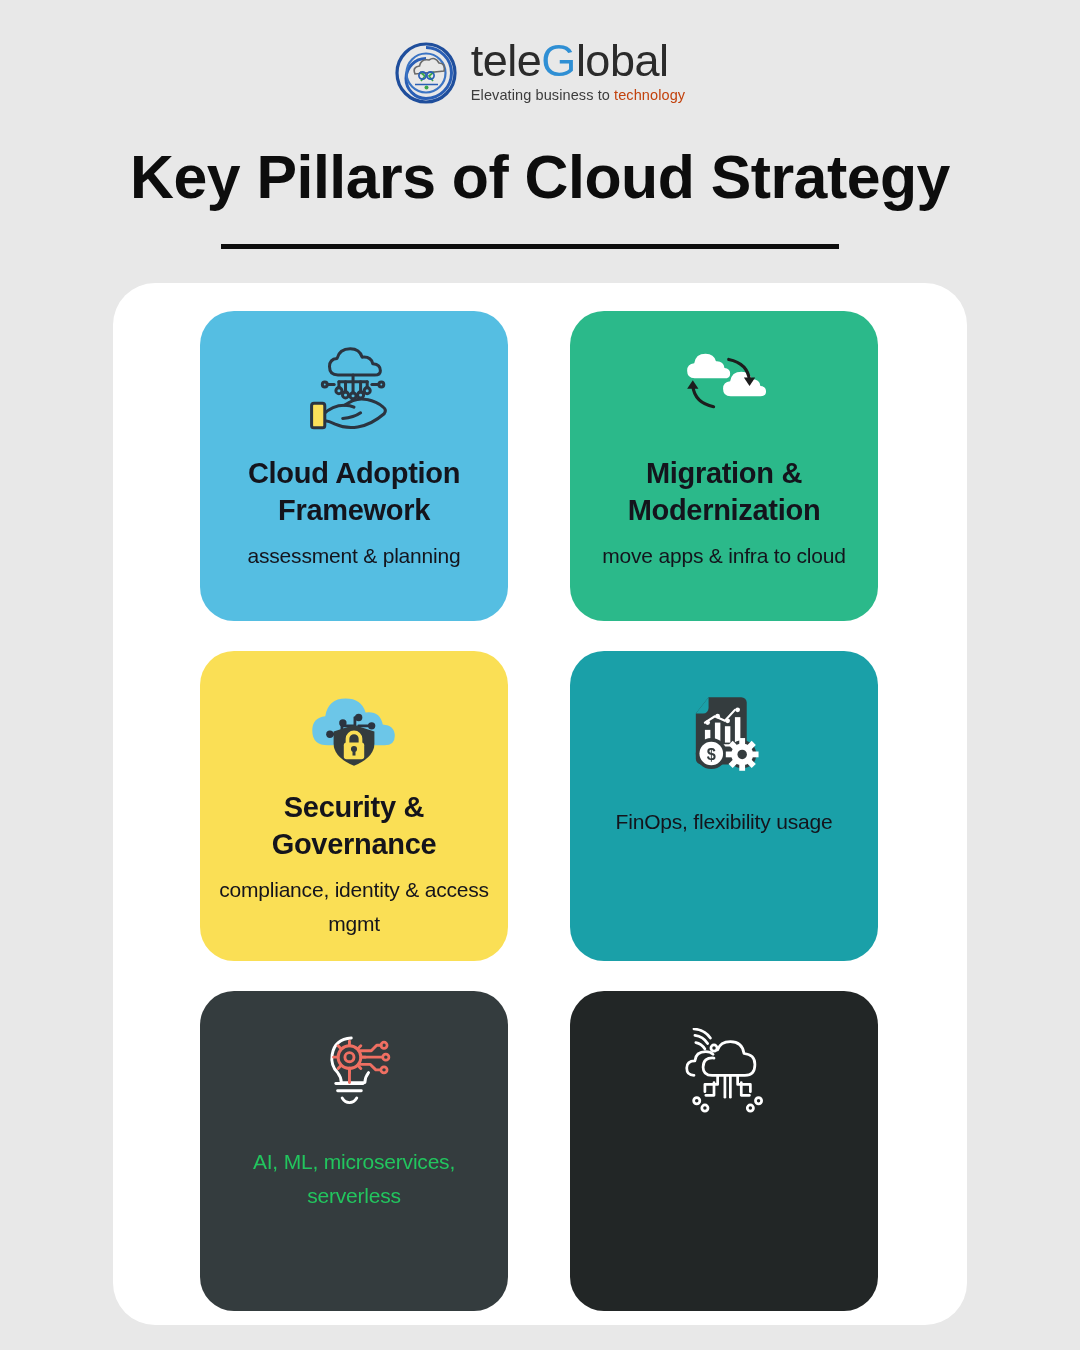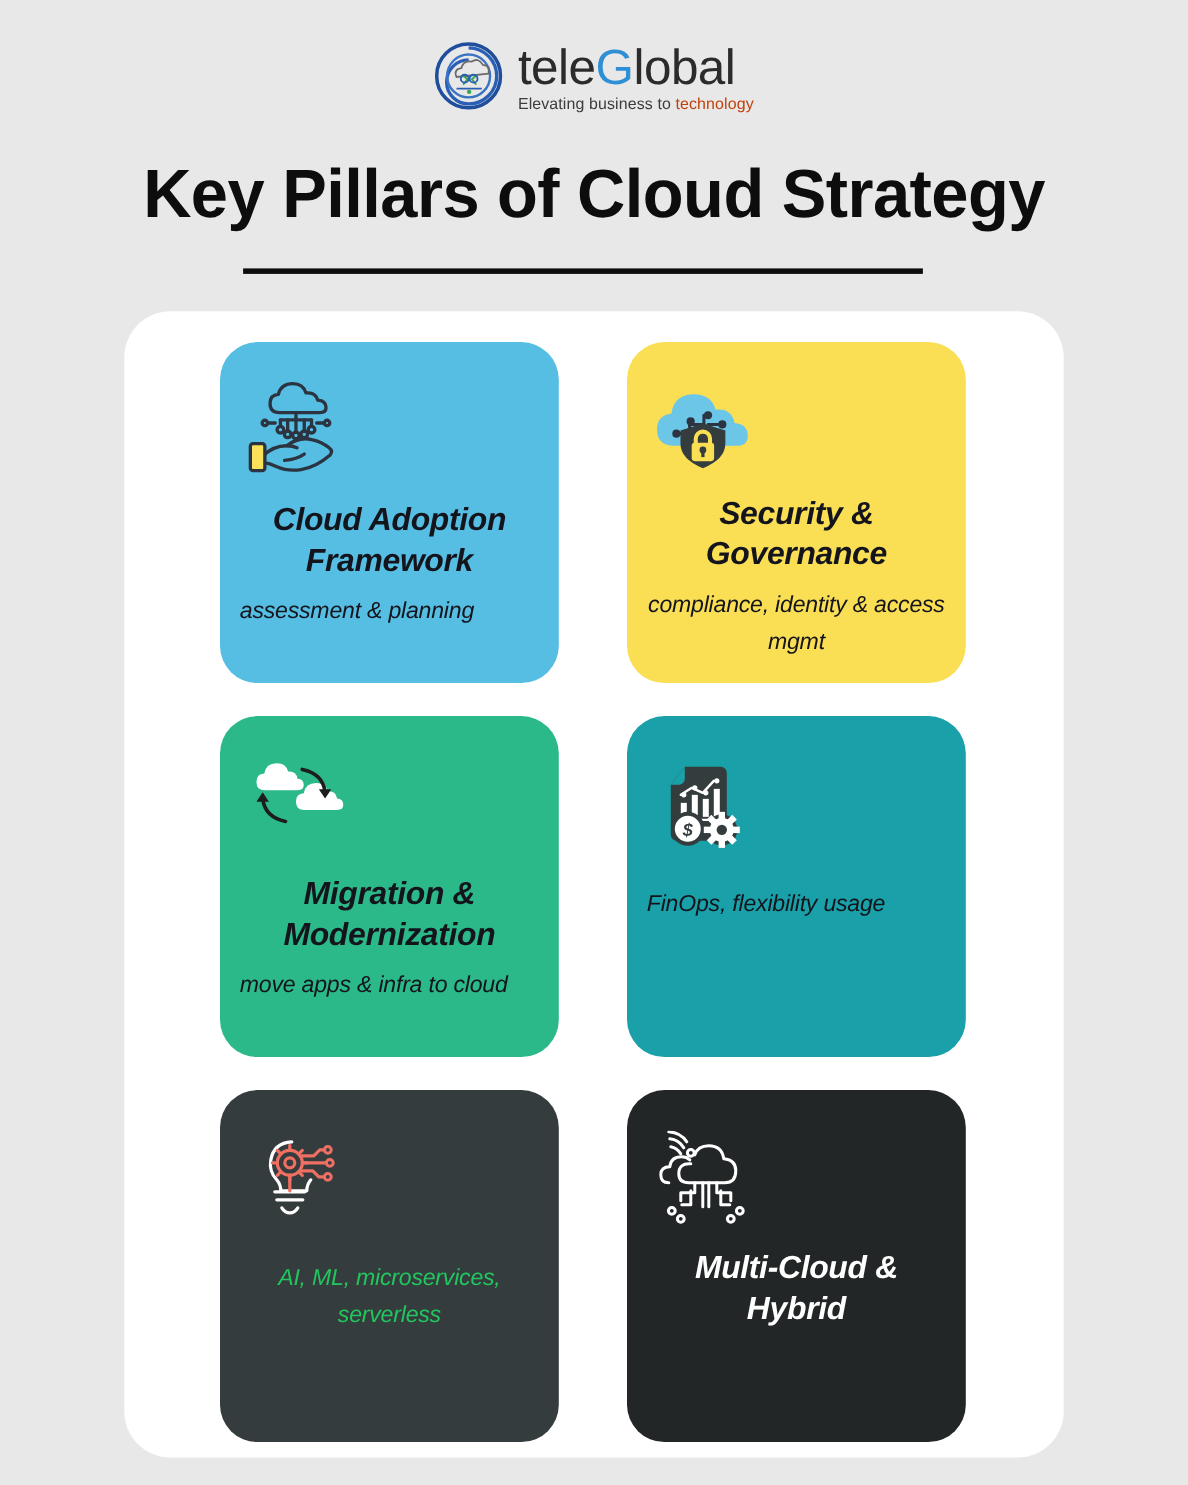--- a/index.html
+++ b/index.html
@@ -15,21 +15,21 @@
     position: relative;
   }
 
   
   .brand {
     position: absolute;
     top: 38px;
     left: 0;
     width: 1080px;
     display: flex;
-    align-items: flex-start;
+    align-items: flex-end;
     justify-content: center;
     gap: 14px;
   }
   .brand-mark {
     width: 62px;
     height: 62px;
     flex: 0 0 62px;
   }
   .brand-text {
     display: flex;
@@ -100,25 +100,24 @@
     display: grid;
     grid-template-columns: 308px 308px;
     grid-template-rows: 310px 310px 320px;
     column-gap: 62px;
     row-gap: 30px;
   }
   .card {
     border-radius: 34px;
     display: flex;
     flex-direction: column;
-    align-items: flex-start;
+    align-items: center;
     box-sizing: border-box;
     padding: 26px 18px 20px;
     overflow: hidden;
-    font-style: italic;
   }
   .card-icon {
     height: 112px;
     display: flex;
     align-items: center;
     justify-content: center;
     margin-bottom: 6px;
   }
   .card-title {
     font-size: 29px;
@@ -193,20 +192,37 @@
           <path d="M45 65 q12 -9 24 -6 q10 2 17 8 q4 3 1 7 q-14 12 -28 14 q-13 2 -24 -3 q-6 -3 -13 -4"></path>
           <path d="M43 79 q12 -1 19 -6"></path>
         </g>
         <rect x="10" y="63" width="14" height="26" rx="2.5" fill="#fbe05a" stroke="#2b3440" stroke-width="3.2"></rect>
       </svg>
     </div>
     <div class="card-title">Cloud Adoption Framework</div>
     <div class="card-sub">assessment &amp; planning</div>
   </div>
 
+  <div class="card light" style="background:#2bb98a">
+    <div class="card-icon">
+      <svg viewBox="0 0 110 100" width="104" height="95">
+        <path d="M24 34 q-8 0 -8 -8 q0 -7.5 7.5 -8 q1.5 -10 12 -10 q9 0 11 8 q8 -0.5 9 7 q6 0.5 6 6 q0 5 -6 5 z" fill="#ffffff"></path>
+        <path d="M62 53 q-8 0 -8 -8 q0 -7.5 7.5 -8 q1.5 -10 12 -10 q9 0 11 8 q8 -0.5 9 7 q6 0.5 6 6 q0 5 -6 5 z" fill="#ffffff"></path>
+        <g fill="none" stroke="#1d1d1d" stroke-width="3.4" stroke-linecap="round">
+          <path d="M60 14 q20 4 22 22"></path>
+          <path d="M44 64 q-20 -4 -22 -22"></path>
+        </g>
+        <path d="M82 42 l-6 -9 l12 0 z" fill="#1d1d1d"></path>
+        <path d="M22 36 l6 9 l-12 0 z" fill="#1d1d1d"></path>
+      </svg>
+    </div>
+    <div class="card-title">Migration &amp; Modernization</div>
+    <div class="card-sub">move apps &amp; infra to cloud</div>
+  </div>
+
   <div class="card light" style="background:#fadf55">
     <div class="card-icon">
       <svg viewBox="0 0 110 100" width="102" height="93">
         <path d="M27 66 q-17 0 -17 -16 q0 -14 14 -15.5 q3 -19 22 -19 q17 0 21.5 15 q15.5 -2 18.5 13 q13 1 13 12.5 q0 10 -11 10 z" fill="#6cc6e8"></path>
         <g fill="none" stroke="#2b3440" stroke-width="3" stroke-linecap="round" stroke-linejoin="round">
           <path d="M32 54 h10 v-9 h14"></path>
           <path d="M70 45 h-10 v9 h-8"></path>
           <path d="M56 36 v9"></path>
         </g>
         <circle cx="29" cy="54" r="4" fill="#2b3440"></circle>
@@ -216,37 +232,20 @@
         <circle cx="68" cy="59" r="4" fill="#2b3440"></circle>
         <path d="M55 44 l22 7 v13 q0 15 -22 24 q-22 -9 -22 -24 v-13 z" fill="#343c3e"></path>
         <path d="M48 64 v-5 a7 7 0 0 1 14 0 v5" fill="none" stroke="#fadf55" stroke-width="4"></path>
         <rect x="44" y="63" width="22" height="18" rx="3" fill="#fadf55"></rect>
         <circle cx="55" cy="70" r="3.3" fill="#343c3e"></circle>
         <rect x="53.4" y="70" width="3.2" height="7" fill="#343c3e"></rect>
       </svg>
     </div>
     <div class="card-title">Security &amp; Governance</div>
     <div class="card-sub">compliance, identity &amp; access mgmt</div>
-  </div>
-
-  <div class="card light" style="background:#2bb98a">
-    <div class="card-icon">
-      <svg viewBox="0 0 110 100" width="104" height="95">
-        <path d="M24 34 q-8 0 -8 -8 q0 -7.5 7.5 -8 q1.5 -10 12 -10 q9 0 11 8 q8 -0.5 9 7 q6 0.5 6 6 q0 5 -6 5 z" fill="#ffffff"></path>
-        <path d="M62 53 q-8 0 -8 -8 q0 -7.5 7.5 -8 q1.5 -10 12 -10 q9 0 11 8 q8 -0.5 9 7 q6 0.5 6 6 q0 5 -6 5 z" fill="#ffffff"></path>
-        <g fill="none" stroke="#1d1d1d" stroke-width="3.4" stroke-linecap="round">
-          <path d="M60 14 q20 4 22 22"></path>
-          <path d="M44 64 q-20 -4 -22 -22"></path>
-        </g>
-        <path d="M82 42 l-6 -9 l12 0 z" fill="#1d1d1d"></path>
-        <path d="M22 36 l6 9 l-12 0 z" fill="#1d1d1d"></path>
-      </svg>
-    </div>
-    <div class="card-title">Migration &amp; Modernization</div>
-    <div class="card-sub">move apps &amp; infra to cloud</div>
   </div>
 
   <div class="card light" style="background:#1aa0a8">
     <div class="card-icon">
       <svg viewBox="0 0 110 100" width="100" height="91">
         <path d="M30 10 h44 a6 6 0 0 1 6 6 v62 a6 6 0 0 1 -6 6 h-44 a6 6 0 0 1 -6 -6 v-50 l14 -18 z" fill="#343c3e"></path>
         <path d="M24 28 l14 -18 v12 a6 6 0 0 1 -6 6 z" fill="#1aa0a8"></path>
         <g fill="#ffffff">
           <rect x="34" y="46" width="6" height="14"></rect>
           <rect x="45" y="38" width="6" height="22"></rect>
@@ -331,16 +330,15 @@
         </g>
         <g fill="none" stroke="#ffffff" stroke-width="3">
           <circle cx="44" cy="22" r="3.4"></circle>
           <circle cx="25" cy="80" r="3.4"></circle>
           <circle cx="34" cy="88" r="3.4"></circle>
           <circle cx="84" cy="88" r="3.4"></circle>
           <circle cx="93" cy="80" r="3.4"></circle>
         </g>
       </svg>
     </div>
-    <div class="card-title">Multi-Cloud &amp; Hybrid</div>
   </div>
 
 </div>
 
 </body></html>

